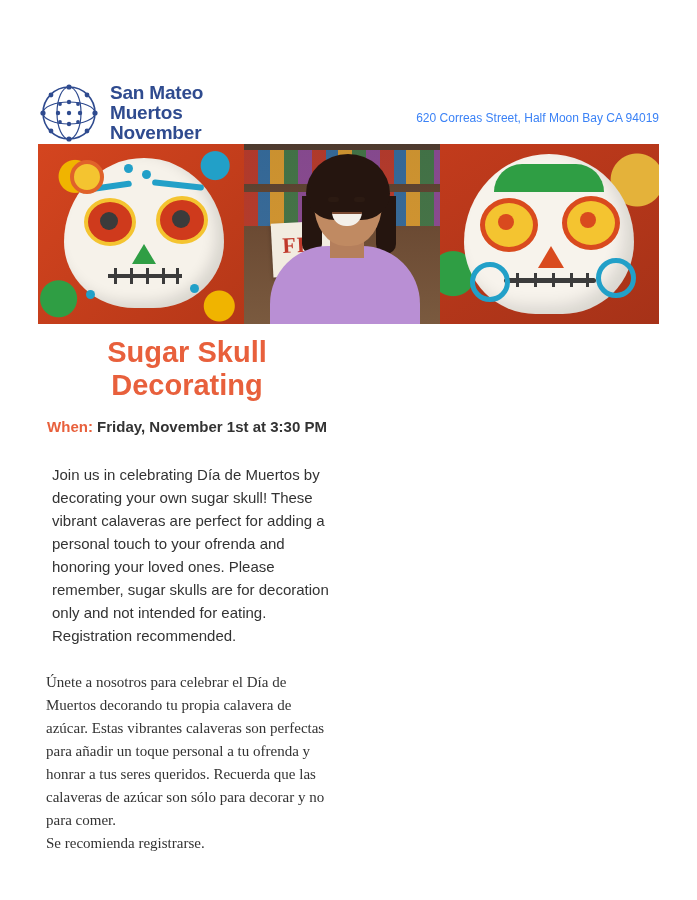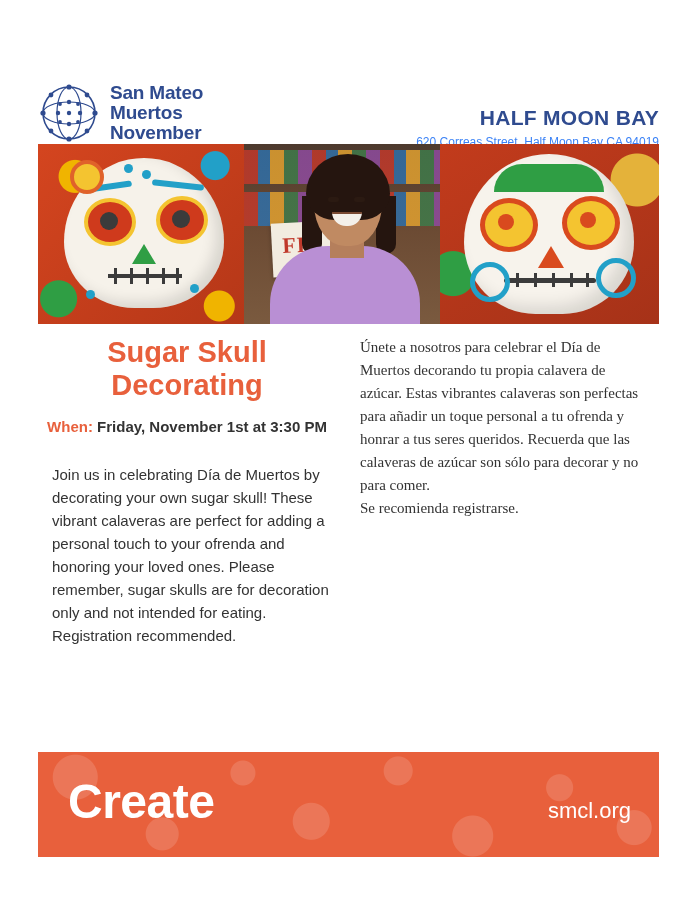--- a/index.html
+++ b/index.html
@@ -248,21 +248,22 @@
     border: 5px solid #22a0c8;
   }
 
   
   .cols {
     position: absolute;
     left: 38px;
     top: 336px;
     width: 621px;
     display: flex;
-    gap: 16px;
+    gap: 24px;
+    flex-direction: column;
   }
   .col { width: 298px; }
   .title {
     font-size: 29px;
     line-height: 33px;
     font-weight: bold;
     color: #e8603c;
     text-align: center;
     margin: 0 0 14px 0;
   }
@@ -362,21 +363,20 @@
         </svg>
       </span>
       <span class="logo-text">
         <span>San Mateo</span><br>
         <span>Muertos</span><br>
         <span>November</span>
       </span>
     </div>
 
     <div class="branch-block">
-      <div class="branch-name">HALF MOON BAY</div>
       <div class="branch-address">620 Correas Street, Half Moon Bay CA 94019</div>
     </div>
   </div>
 
   <div class="photo-strip">
 
     <div class="photo photo-left">
       <div class="skL-bg"></div>
       <div class="skL-head">
         <div class="skL-brow l"></div>
@@ -458,19 +458,14 @@
 Registration recommended.</p>
     </div>
 
     <div class="col col-es">
       <p class="body-text">Únete a nosotros para celebrar el Día de Muertos decorando tu propia calavera de azúcar. Estas vibrantes calaveras son perfectas para añadir un toque personal a tu ofrenda y honrar a tus seres queridos. Recuerda que las calaveras de azúcar son sólo para decorar y no para comer.
 Se recomienda registrarse.</p>
     </div>
 
   </div>
 
-  <div class="footer">
-    <div class="footer-pattern"></div>
-    <div class="footer-word">Create</div>
-    <div class="footer-url">smcl.org</div>
-  </div>
 
 </div>
 
 </body></html>

